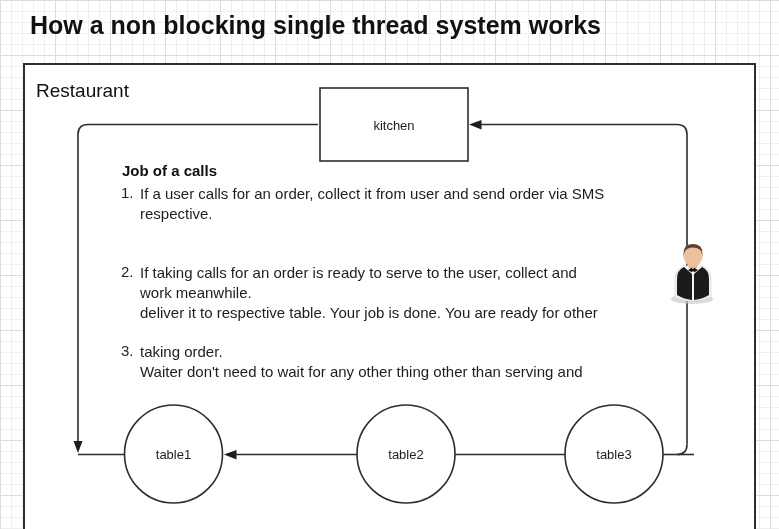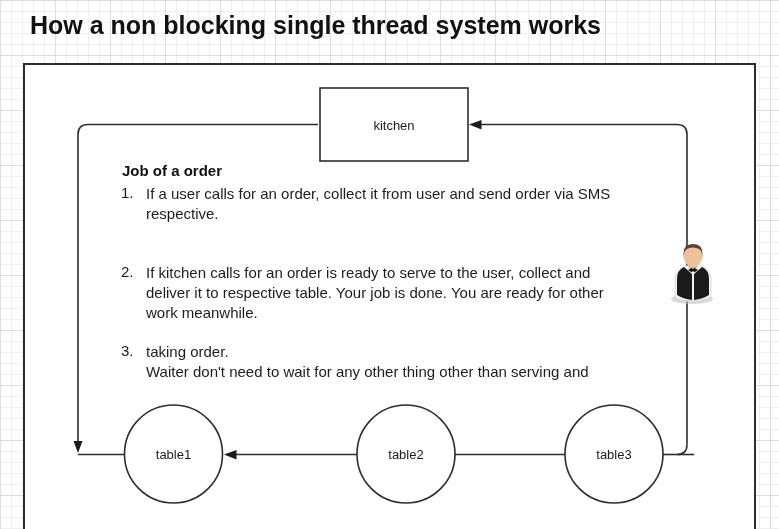--- a/index.html
+++ b/index.html
@@ -30,50 +30,51 @@
   .notes-heading{
     position:absolute; left:122px; top:162px; font-weight:bold; font-size:15px;
     color:#111; white-space:nowrap;
   }
   .note-item{ position:absolute; left:121px; }
   .note-item .num{
     position:absolute; left:0; top:0; width:16px; text-align:left;
     font-size:15px; color:#1d1d1d;
   }
   .note-item .lines{ position:absolute; left:19px; top:0; width:560px; }
-  .note-line{ font-size:15px; line-height:20px; color:#1d1d1d; white-space:nowrap;margin-left:6px; }
+  .note-line{ font-size:15px; line-height:20px; color:#1d1d1d; white-space:nowrap; }
   #item1{ top:184px; } #item2{ top:263px; } #item3{ top:342px; }
   svg.overlay{ position:absolute; left:0; top:0; }
   svg text{ font-family:"Liberation Sans", sans-serif; fill:#1d1d1d; }
 </style>
 </head>
 <body>
 
 <div id="canvas">
 
   <div class="title">How a non blocking single thread system works</div>
 
   <div class="restaurant-box"></div>
+  <div class="restaurant-label">Restaurant</div>
 
-  <div class="notes-heading">Job of a order</div>
+  <div class="notes-heading">Job of a calls</div>
 
   <div class="note-item" id="item1">
     <span class="num">1.</span>
     <div class="lines">
       <div class="note-line">If a user calls for an order, collect it from user and send order via SMS</div>
       <div class="note-line">respective.</div>
     </div>
   </div>
 
   <div class="note-item" id="item2">
     <span class="num">2.</span>
     <div class="lines">
-      <div class="note-line">If kitchen calls for an order is ready to serve to the user, collect and</div>
+      <div class="note-line">If taking calls for an order is ready to serve to the user, collect and</div>
+      <div class="note-line">work meanwhile.</div>
       <div class="note-line">deliver it to respective table. Your job is done. You are ready for other</div>
-      <div class="note-line">work meanwhile.</div>
     </div>
   </div>
 
   <div class="note-item" id="item3">
     <span class="num">3.</span>
     <div class="lines">
       <div class="note-line">taking order.</div>
       <div class="note-line">Waiter don't need to wait for any other thing other than serving and</div>
     </div>
   </div>

